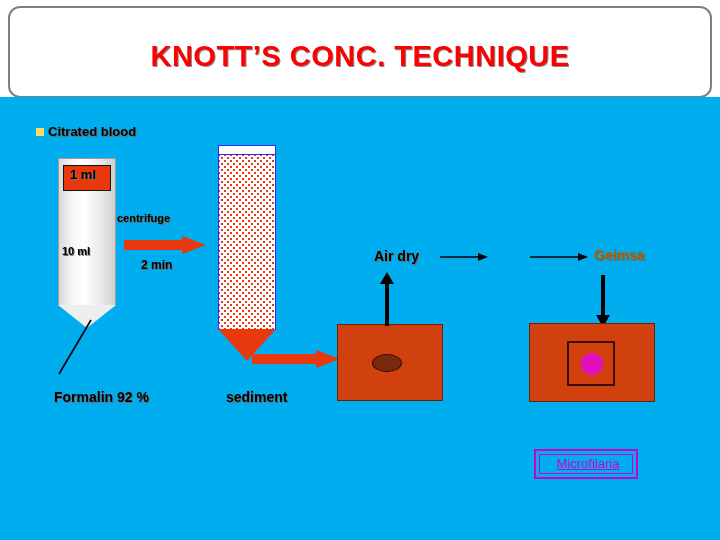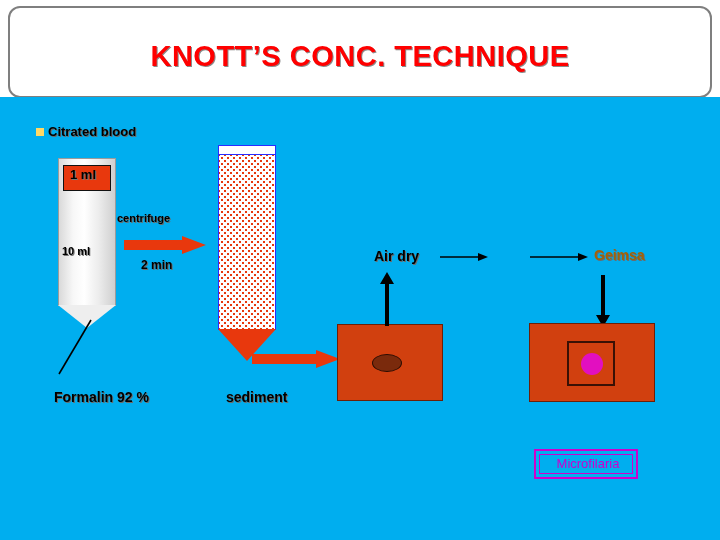--- a/index.html
+++ b/index.html
@@ -353,20 +353,21 @@
     box-sizing: border-box;
   }
   .microfilaria-label {
     position: absolute;
     left: 0;
     top: 5px;
     width: 104px;
     text-align: center;
     font-size: 13px;
     color: #cc00cc;
+    text-decoration: underline;
   }
 </style>
 </head>
 <body>
 
 <div class="slide">
 
   <div class="title-frame"></div>
   <div class="title-text">KNOTT’S CONC. TECHNIQUE</div>
 

